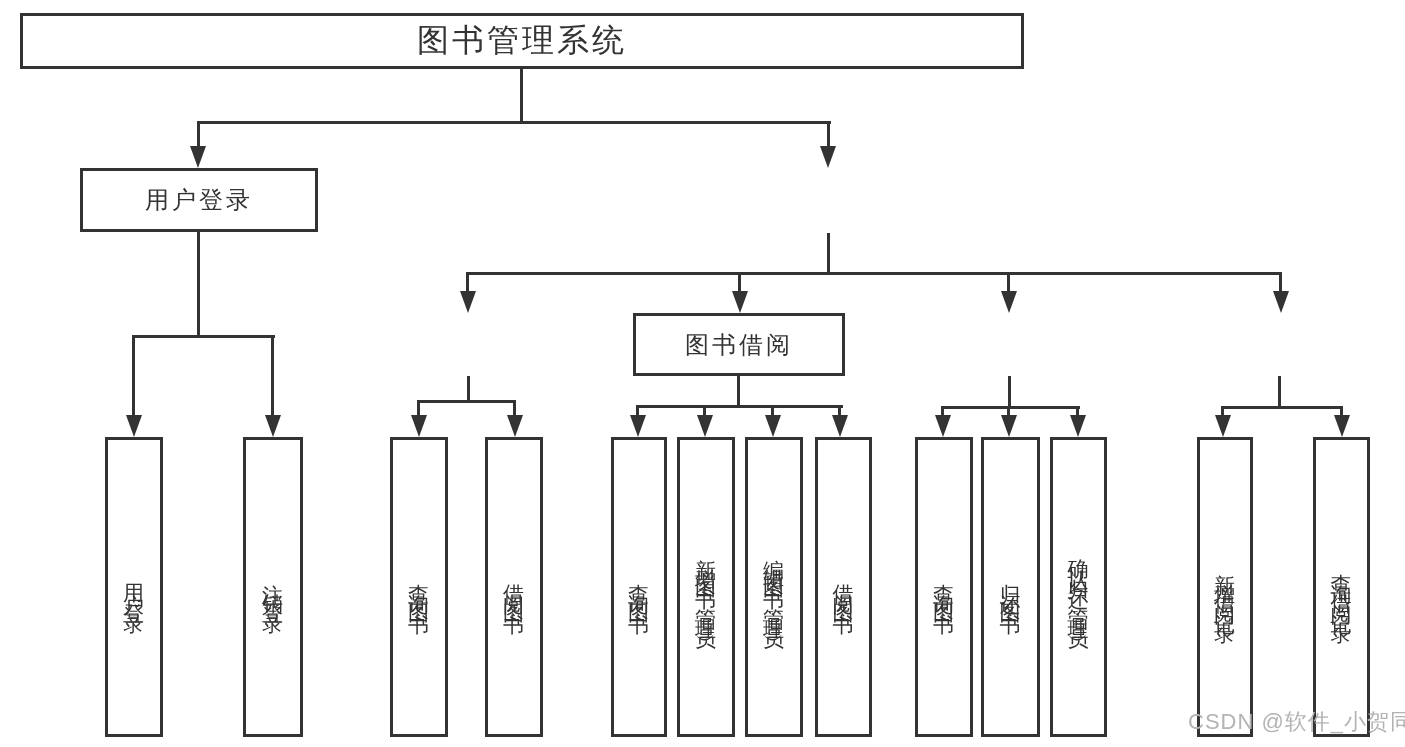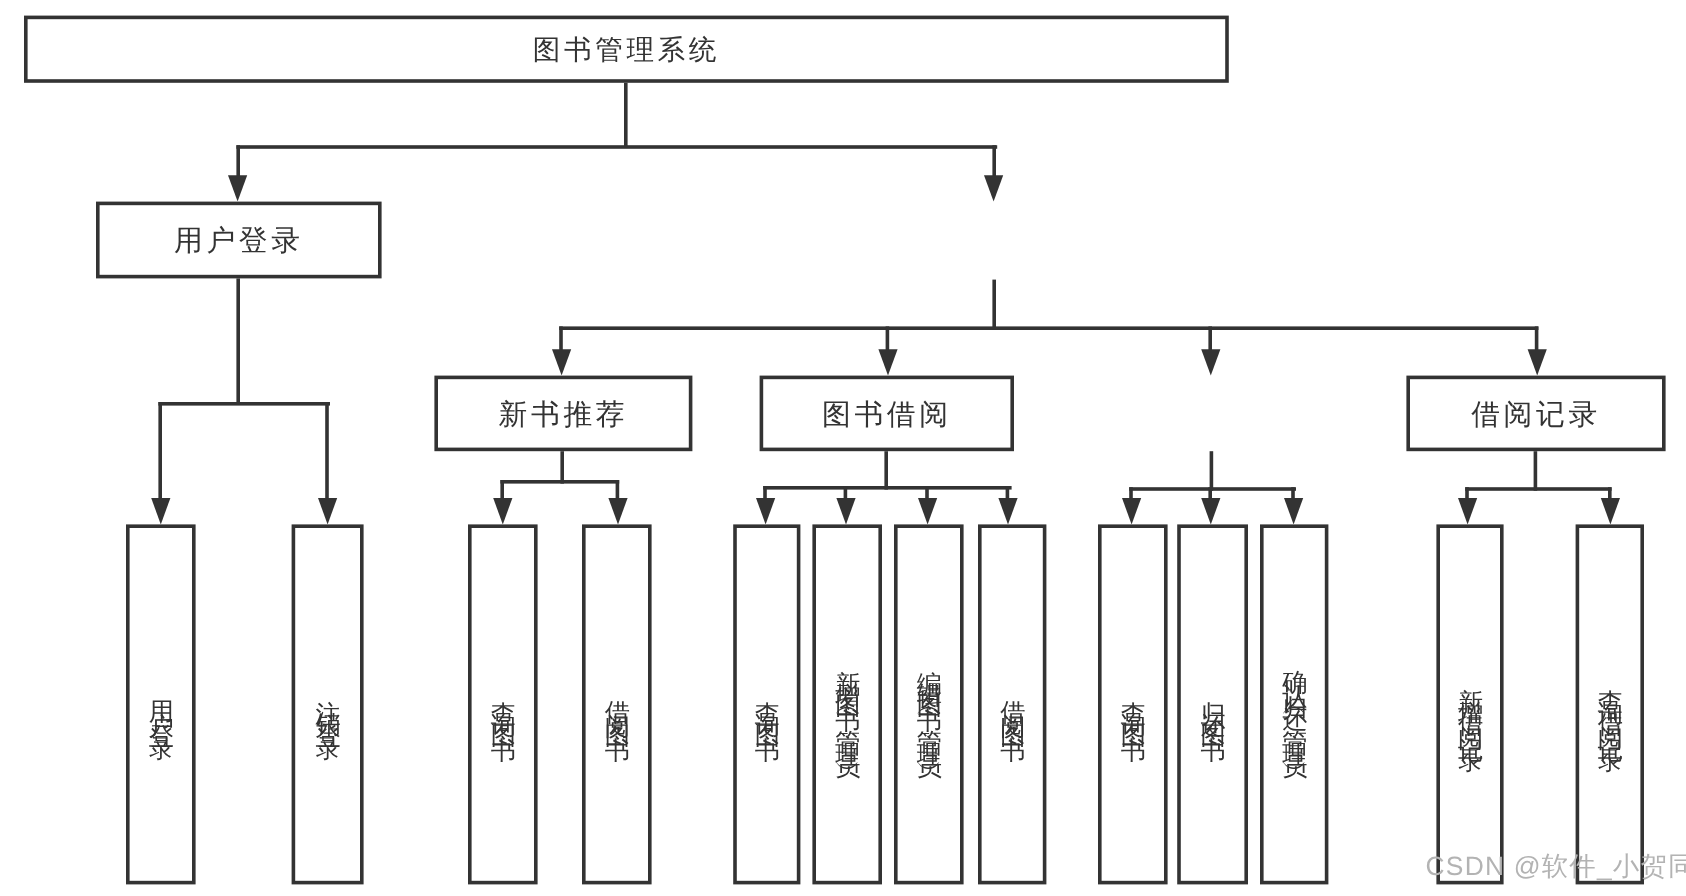--- a/index.html
+++ b/index.html
@@ -23,21 +23,21 @@
     align-items: center;
     justify-content: center;
     color: var(--text, #333333);
   }
   .hlabel {
     font-size: 24px;
     letter-spacing: 3px;
     white-space: nowrap;
     color: var(--text, #333333);
   }
-  .root-label { font-size: 23px; text-align: center; }
+  .root-label { font-size: 32px; text-align: center; }
   .vlabel {
     writing-mode: vertical-rl;
     text-orientation: mixed;
     font-size: 21px;
     letter-spacing: 10px;
     line-height: 1;
     color: var(--text, #333333);
     max-height: 288px;
   }
   .line {
@@ -94,28 +94,22 @@
   <div class="line" style="left:466px; top:272px; width:816px; height:3px;"></div>
   <div class="line" style="left:466px; top:272px; width:3px; height:21px;"></div>
   <div class="arrowhead" style="left:460px; top:291px;"></div>
   <div class="line" style="left:738px; top:272px; width:3px; height:21px;"></div>
   <div class="arrowhead" style="left:732px; top:291px;"></div>
   <div class="line" style="left:1007px; top:272px; width:3px; height:21px;"></div>
   <div class="arrowhead" style="left:1001px; top:291px;"></div>
   <div class="line" style="left:1279px; top:272px; width:3px; height:21px;"></div>
   <div class="arrowhead" style="left:1273px; top:291px;"></div>
 
-  <div class="box" style="left:362px; top:313px; width:215px; height:63px;">
-    <span class="hlabel">新书推荐</span>
-  </div>
   <div class="box" style="left:633px; top:313px; width:212px; height:63px;">
     <span class="hlabel">图书借阅</span>
-  </div>
-  <div class="box" style="left:1172px; top:313px; width:216px; height:63px;">
-    <span class="hlabel">借阅记录</span>
   </div>
 
   <div class="line" style="left:467px; top:376px; width:3px; height:27px;"></div>
   <div class="line" style="left:417px; top:400px; width:99px; height:3px;"></div>
   <div class="line" style="left:417px; top:400px; width:3px; height:17px;"></div>
   <div class="arrowhead" style="left:411px; top:415px;"></div>
   <div class="line" style="left:513px; top:400px; width:3px; height:17px;"></div>
   <div class="arrowhead" style="left:507px; top:415px;"></div>
 
   <div class="line" style="left:737px; top:376px; width:3px; height:32px;"></div>

